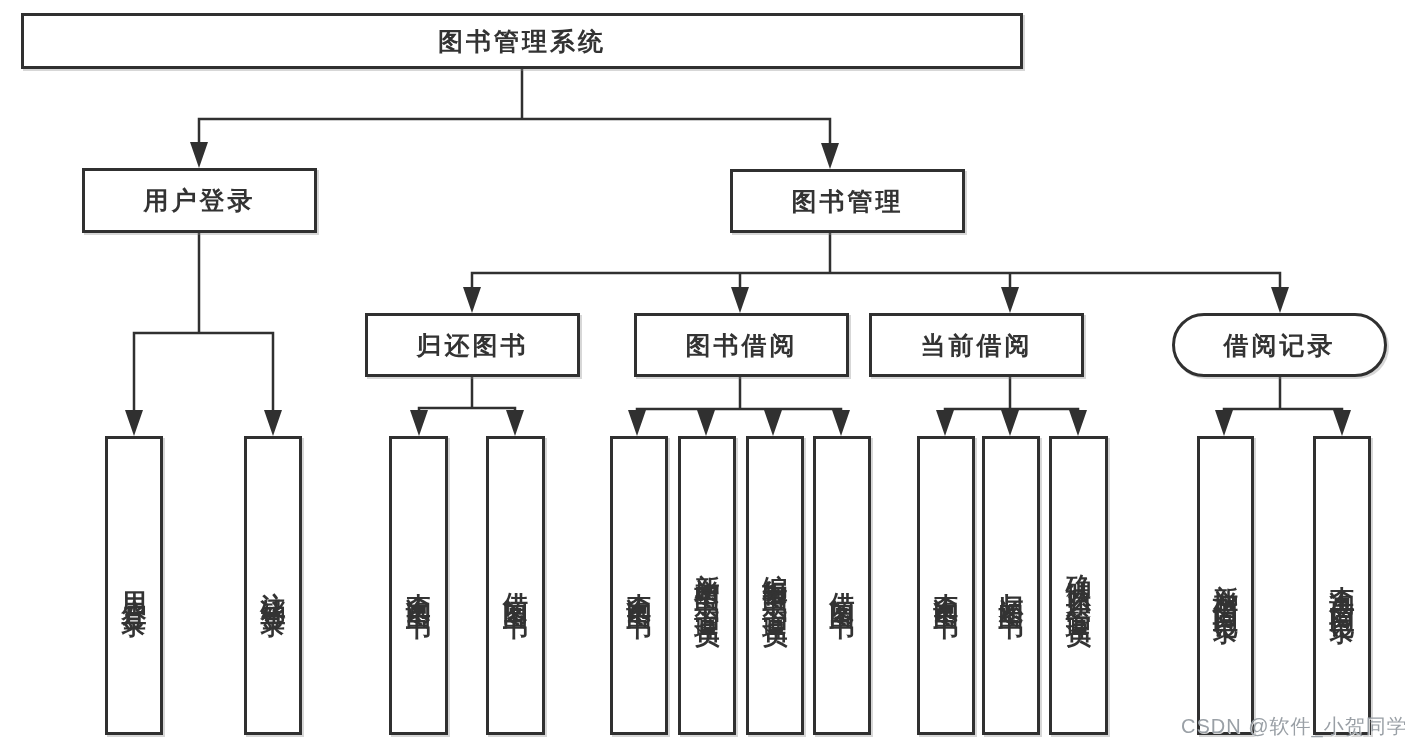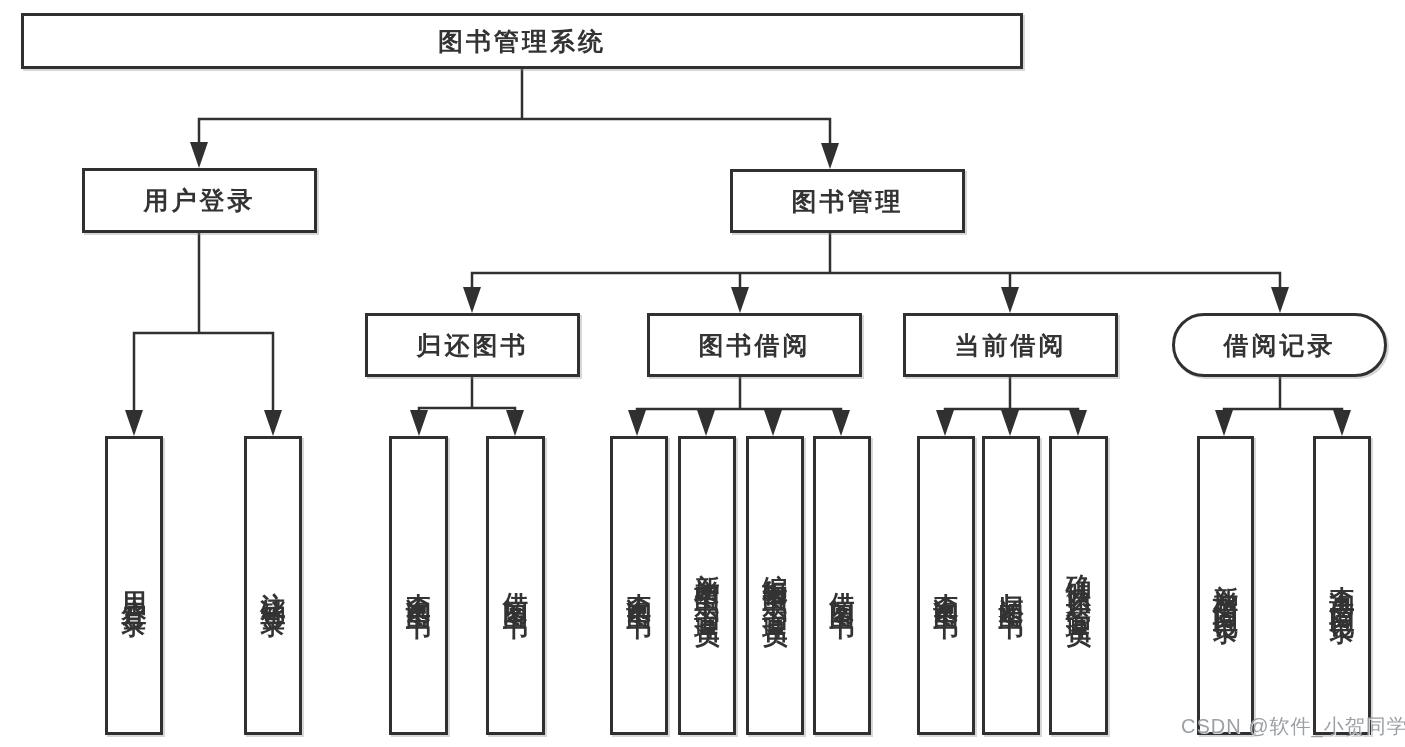--- a/index.html
+++ b/index.html
@@ -76,24 +76,24 @@
   <div class="node" style="left:82px;top:168px;width:235px;height:65px;">
     <span class="hlabel">用户登录</span>
   </div>
   <div class="node" style="left:712px;top:169px;width:235px;height:64px;margin-left:18px;">
     <span class="hlabel">图书管理</span>
   </div>
 
   <div class="node" style="left:365px;top:313px;width:215px;height:64px;">
     <span class="hlabel">归还图书</span>
   </div>
-  <div class="node" style="left:634px;top:313px;width:215px;height:64px;margin-left:13px;">
+  <div class="node" style="left:634px;top:313px;width:215px;height:64px;">
     <span class="hlabel">图书借阅</span>
   </div>
-  <div class="node" style="left:903px;top:313px;width:215px;height:64px;">
+  <div class="node" style="left:869px;top:313px;width:215px;height:64px;">
     <span class="hlabel">当前借阅</span>
   </div>
   <div class="node" style="left:1172px;top:313px;width:215px;height:64px;border-radius:32px;">
     <span class="hlabel">借阅记录</span>
   </div>
 
   <div class="node vnode" style="left:105px;top:436px;width:58px;height:299px;">
     <span class="vlabel">用户登录</span>
   </div>
   <div class="node vnode" style="left:244px;top:436px;width:58px;height:299px;">

